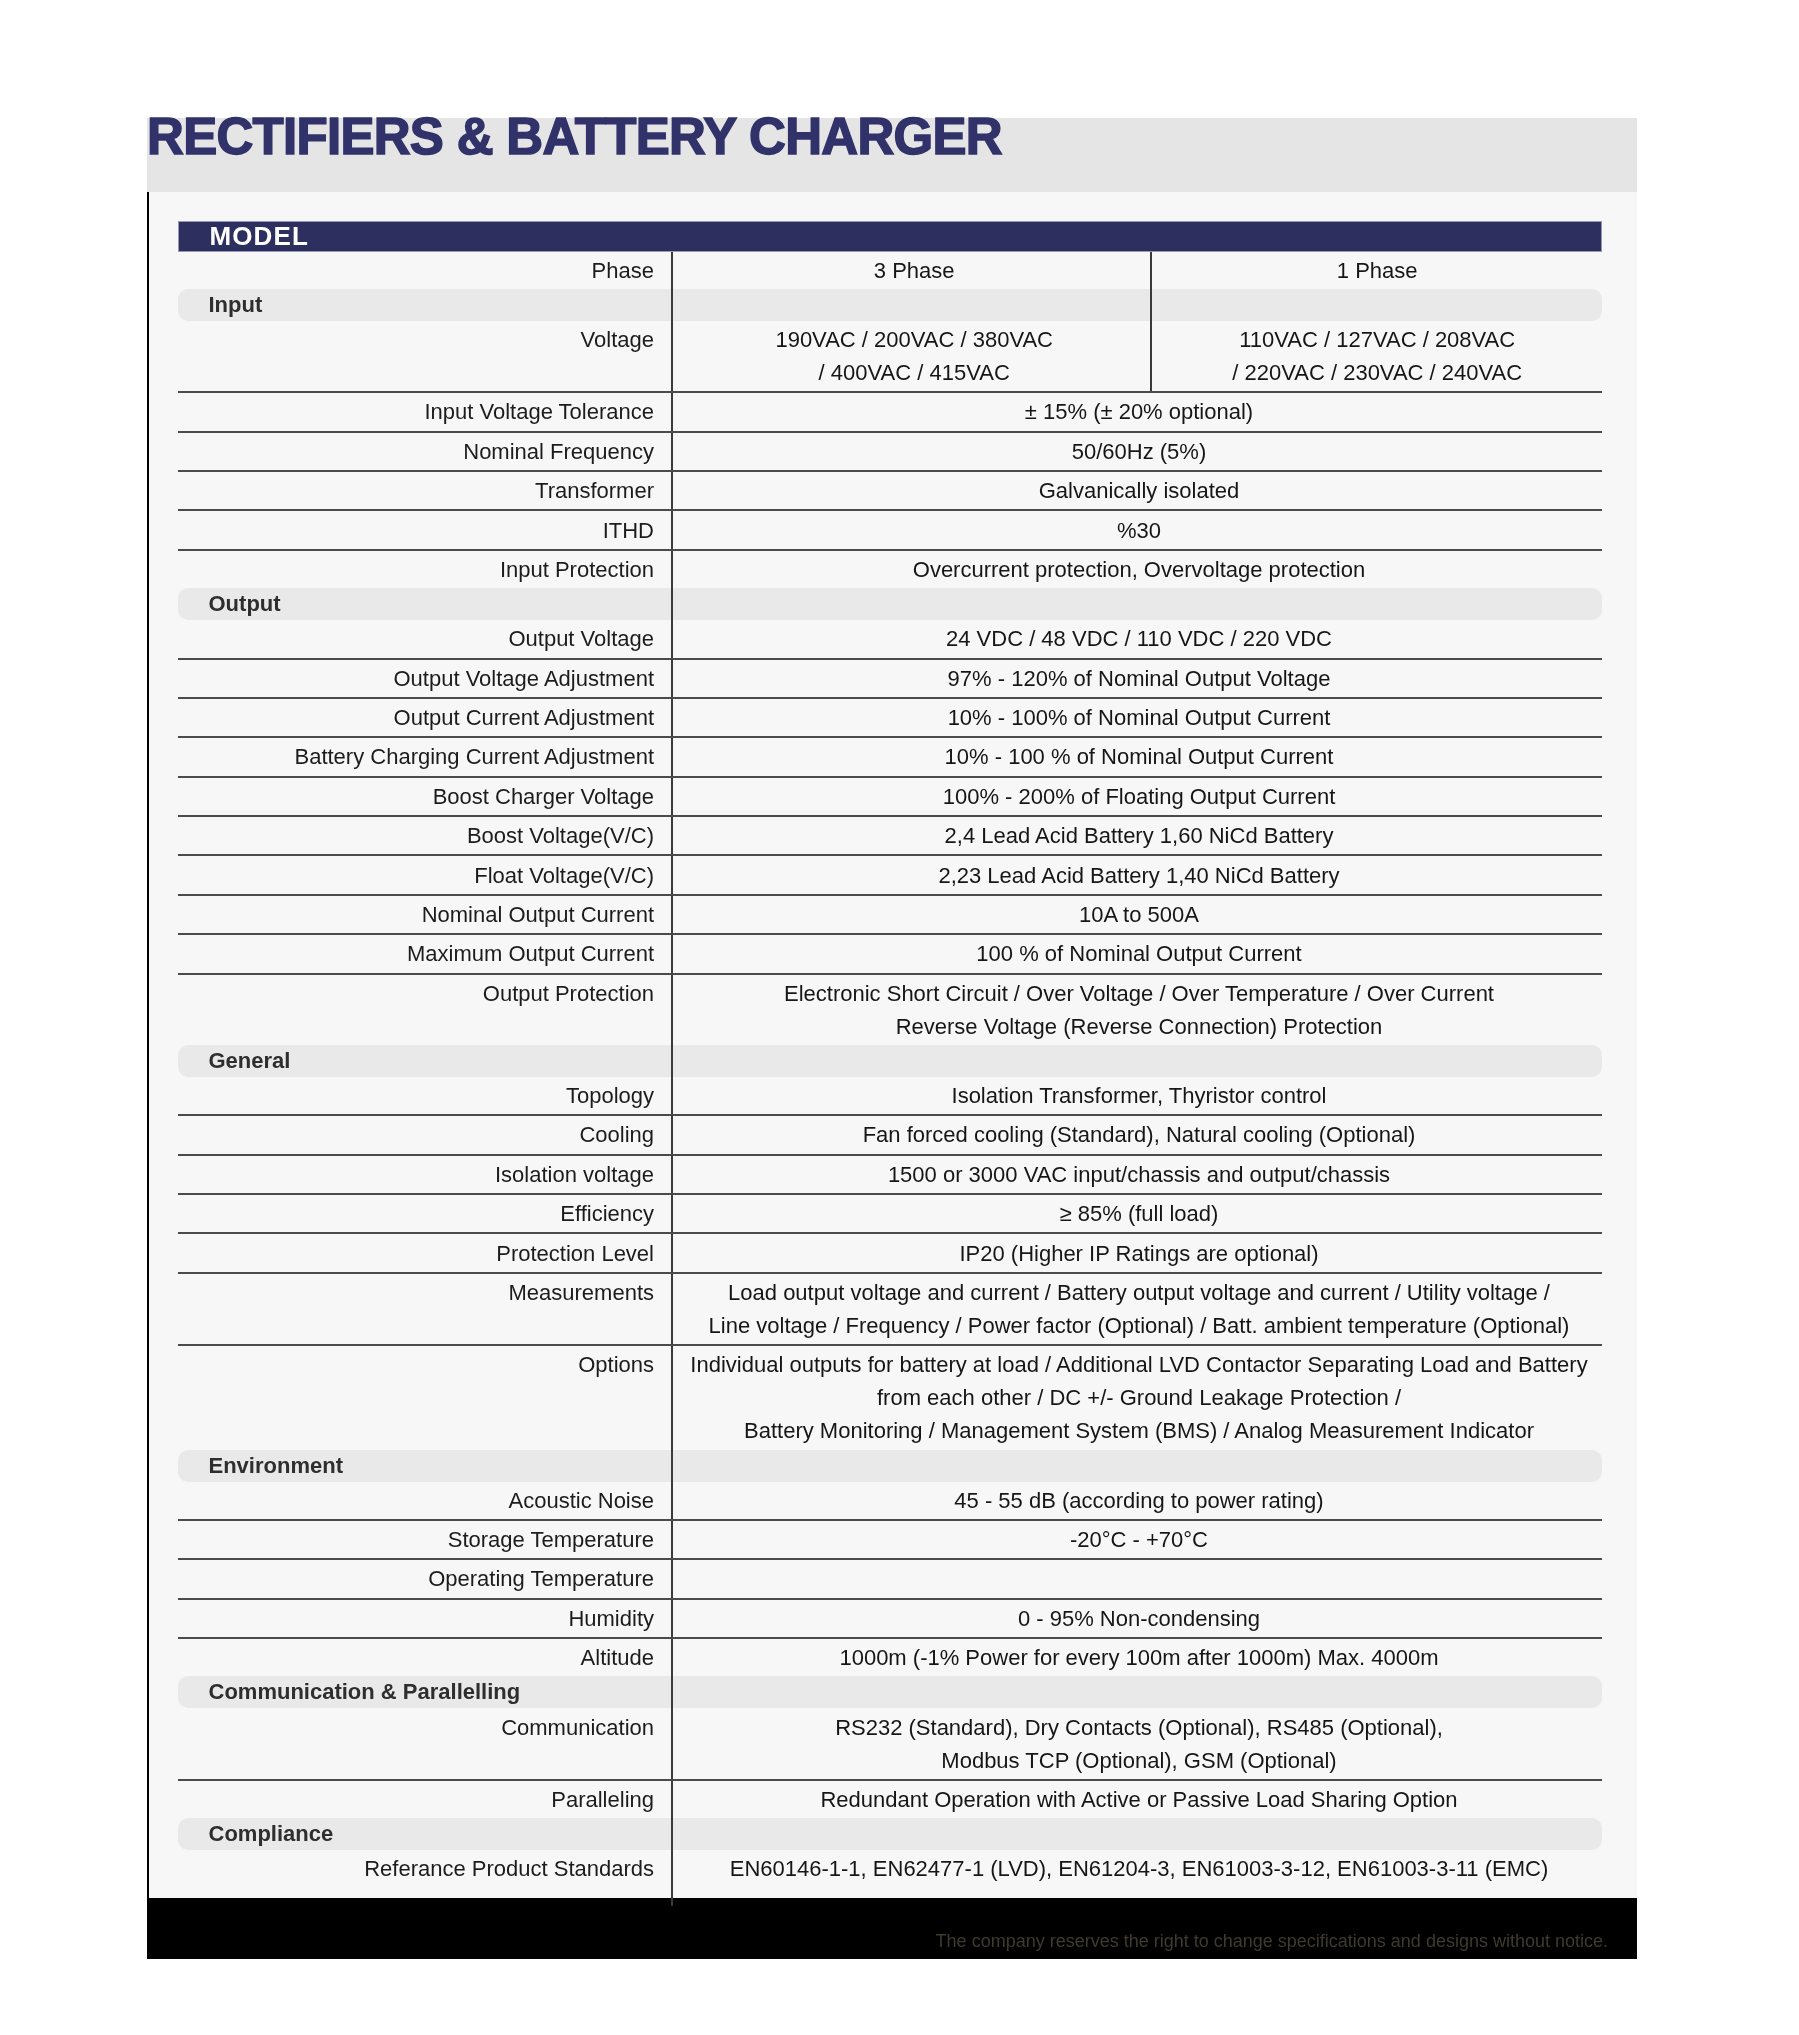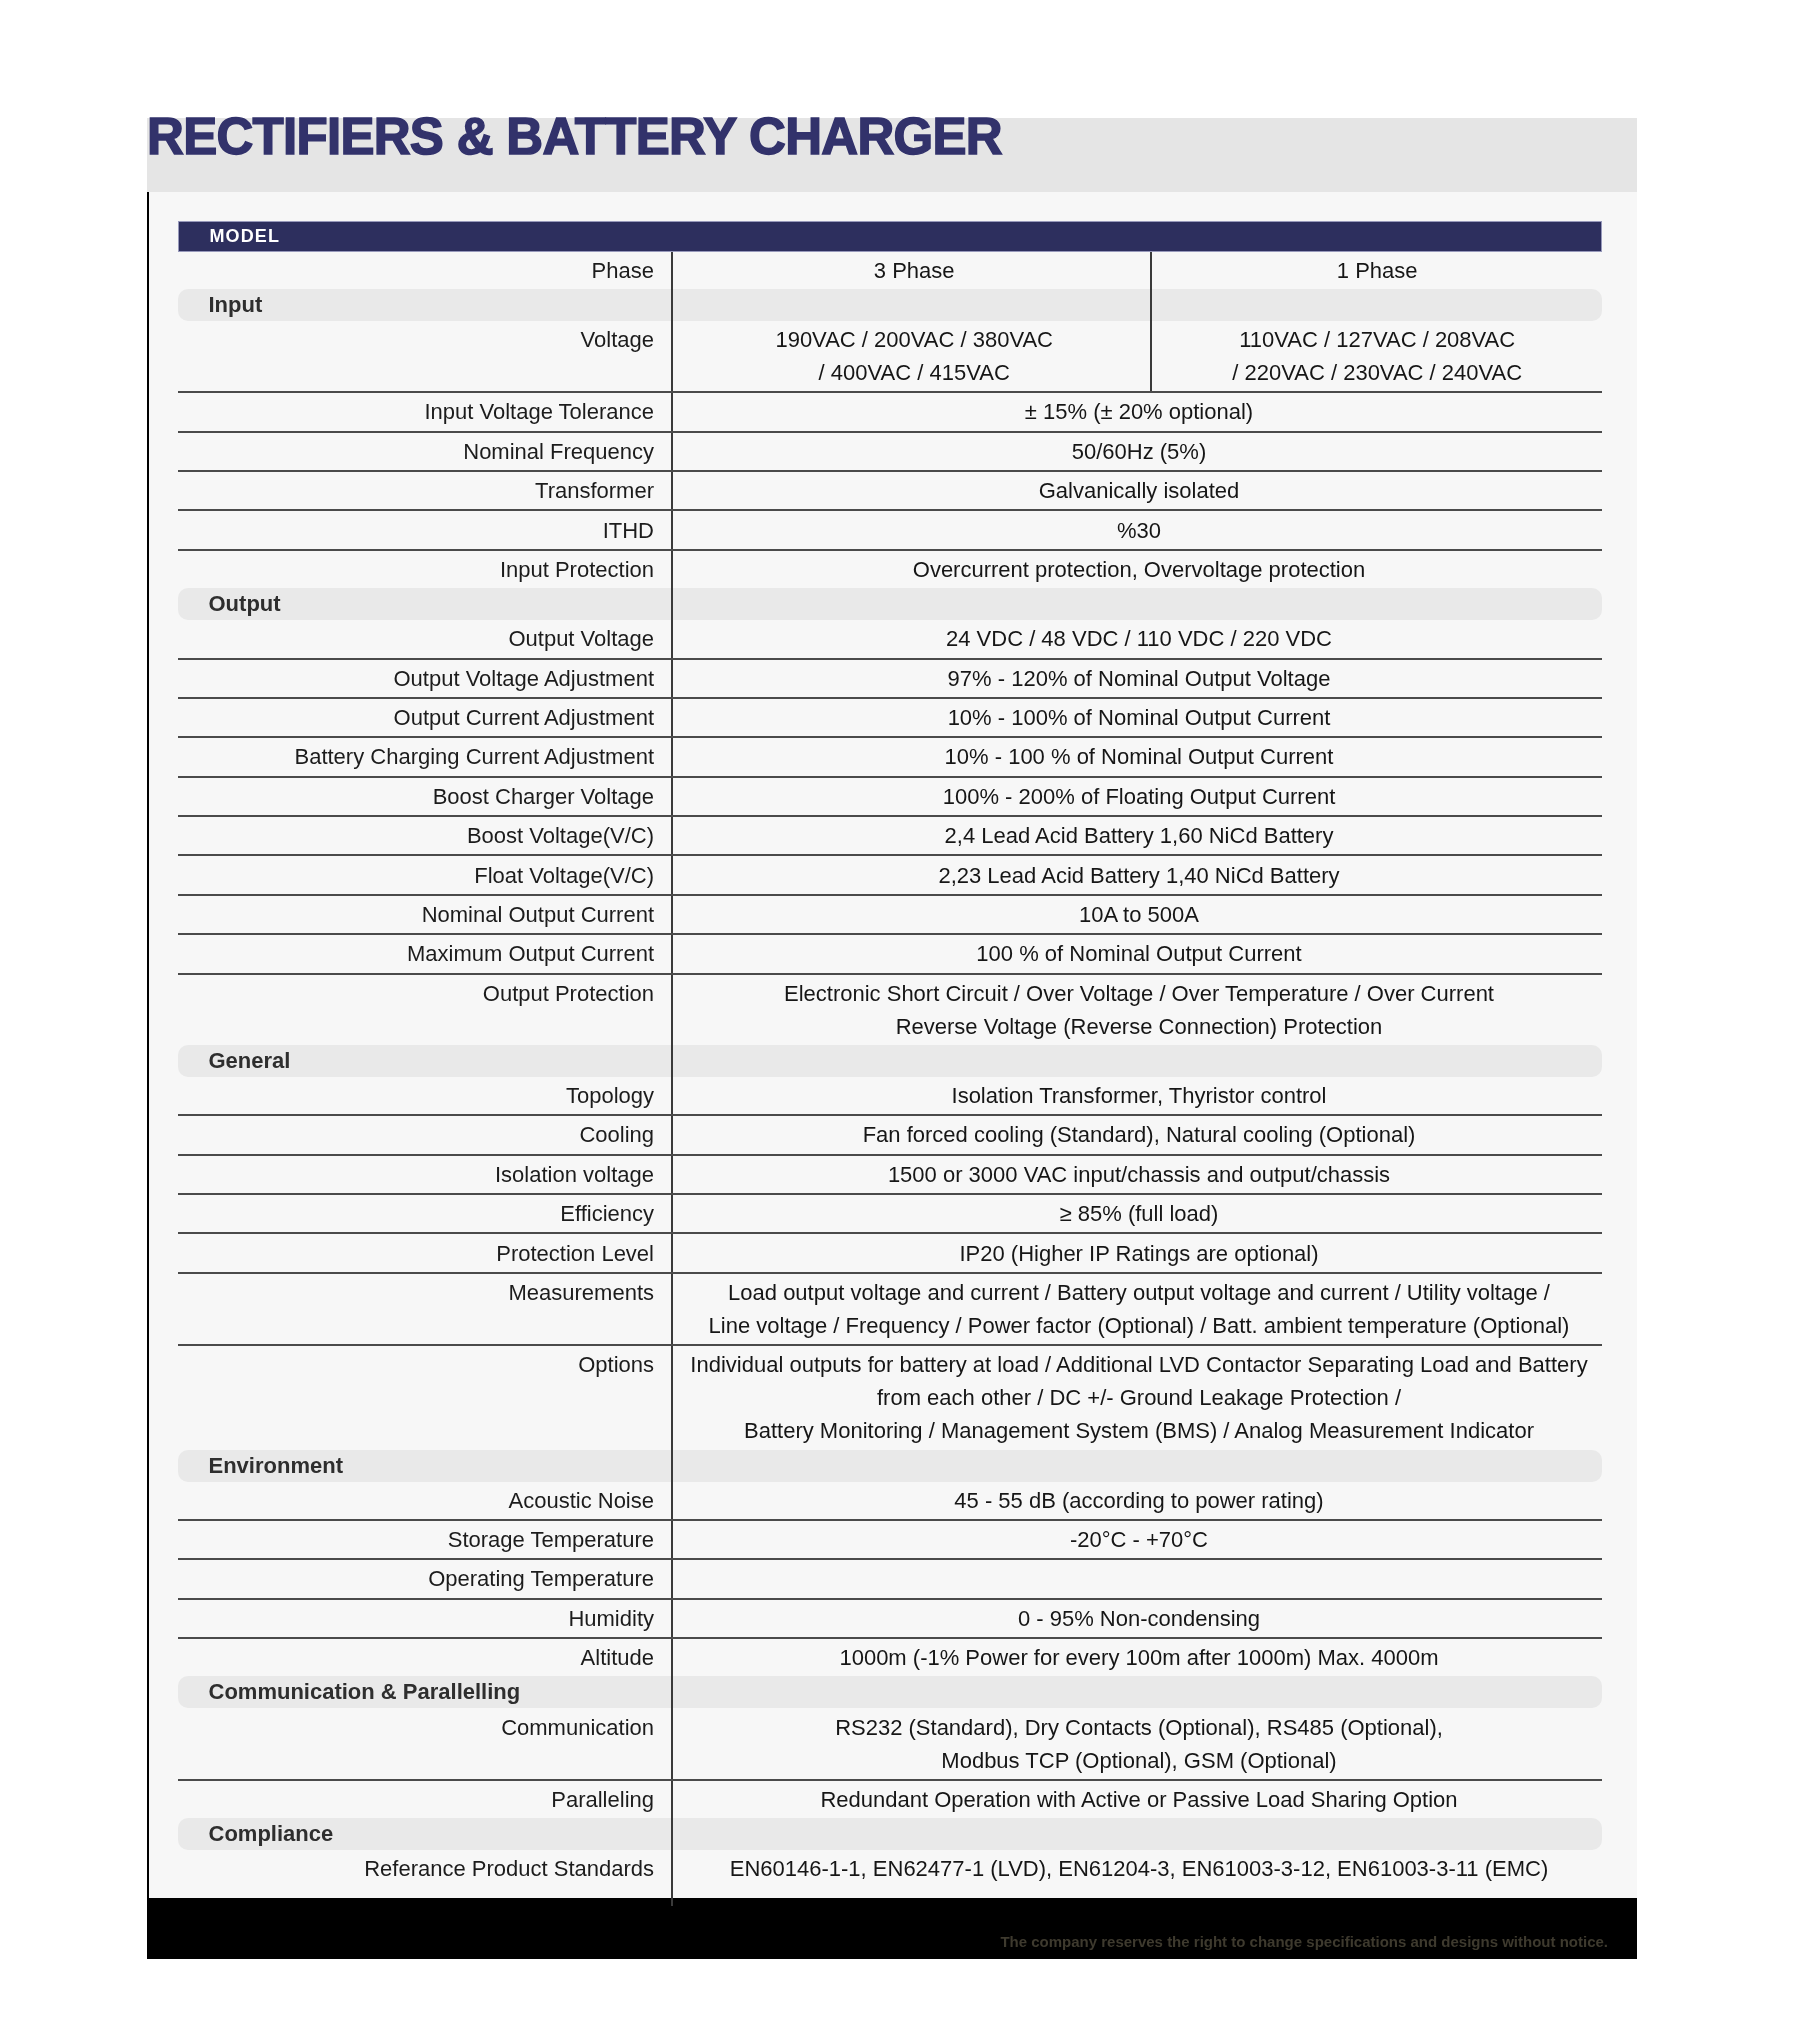--- a/index.html
+++ b/index.html
@@ -21,21 +21,21 @@
   .panel{
     background:var(--panel-bg,#f7f7f7);
     border-left:2.2px solid #000000;
     padding:29px 0 10.2px 0;
   }
   .spec-table{position:relative;margin-left:29px;width:1424px;font-size:22px;}
   
   .model-bar{
     box-sizing:border-box;height:30.5px;background:var(--navy,#2d2f5e);
     border:1.5px solid #9799bb;
-    color:#ffffff;font-weight:700;letter-spacing:1.1px;font-size:18px;
+    color:#ffffff;font-weight:700;letter-spacing:1.1px;font-size:26px;
     display:flex;align-items:center;padding-left:30.5px;
   }
   
   .row{
     position:relative;z-index:3;
     display:flex;align-items:flex-start;
     min-height:33px;padding:2.2px 0;
   }
   .lbl{
     flex:none;width:476px;padding-right:22px;
@@ -63,21 +63,21 @@
   .v-divider{position:absolute;z-index:2;width:1.5px;background:#3a3a3a;top:30.5px;}
   #vd1{left:493px;}
   #vd2{left:972px;}
   
   .footer-bar{
     height:61px;background:#000000;
     display:flex;align-items:flex-end;justify-content:flex-end;
     padding:0 29px 7.3px 0;box-sizing:border-box;
   }
   .disclaimer{
-    font-size:15px;font-weight:700;color:var(--footer-text,#3e3a2e);line-height:19px;
+    font-size:18px;font-weight:400;color:var(--footer-text,#3e3a2e);line-height:19px;
   }
 </style>
 </head>
 <body>
 
 <div class="page">
   <div class="frame">
 
     <div class="top-bar">
       <div class="page-title">RECTIFIERS &amp; BATTERY CHARGER</div>

